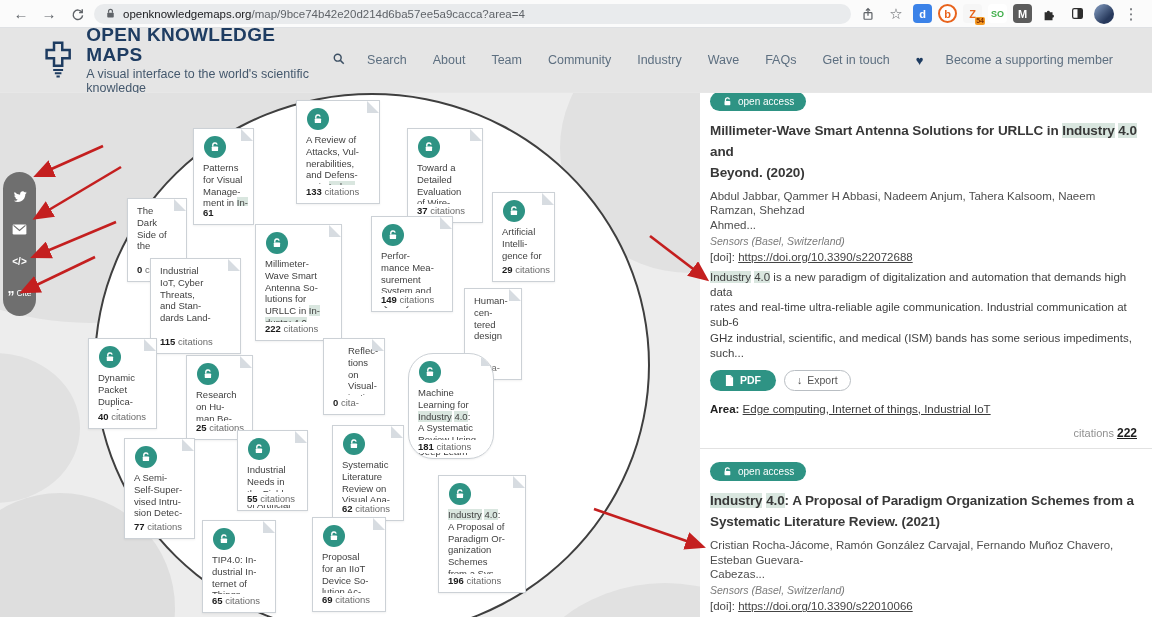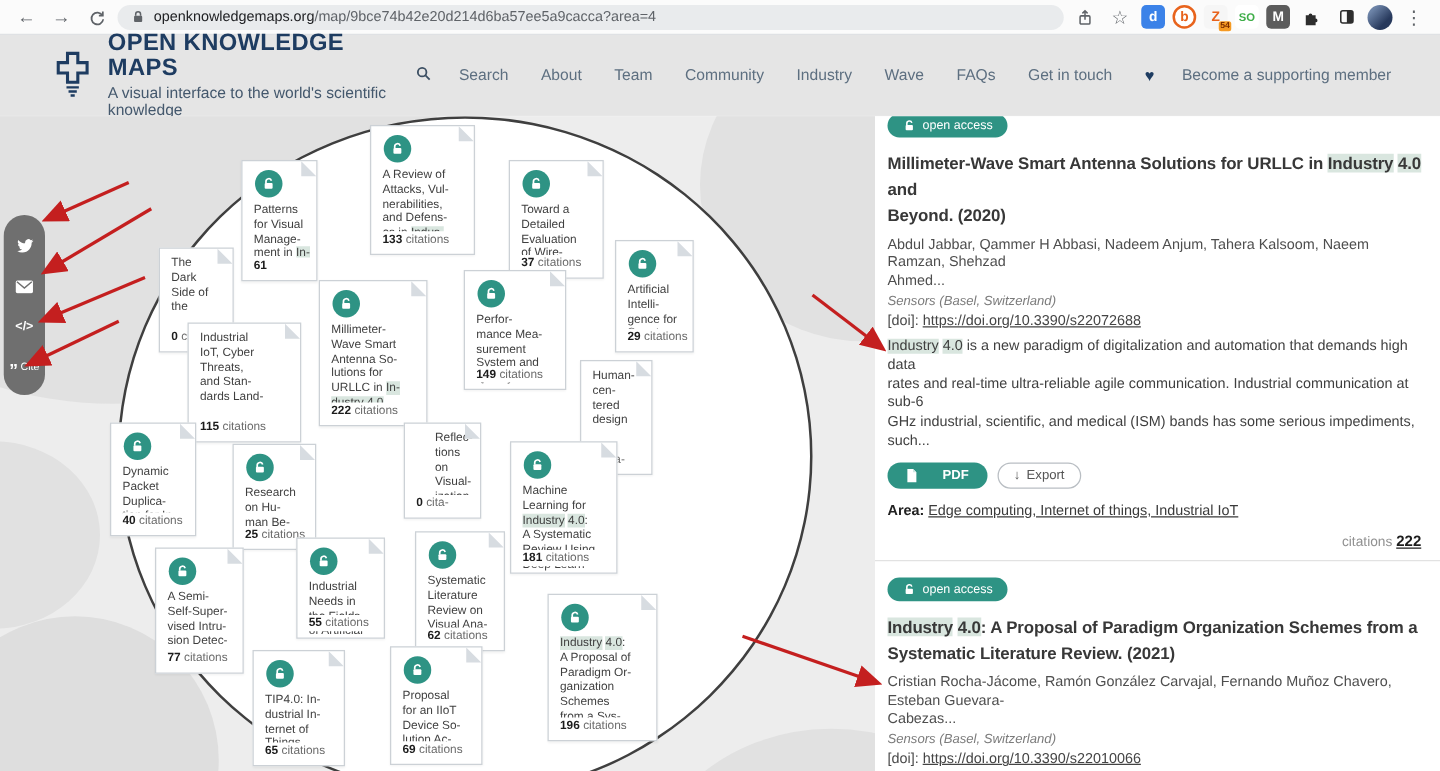--- a/index.html
+++ b/index.html
@@ -65,21 +65,21 @@
   .clip-badge .oa-badge{margin-top:-11px;}
   .paper2 .oa-badge{margin-top:13px;}
   .p-title{font-size:13.5px;font-weight:bold;color:#383838;line-height:1.55;margin:10px 0 0;
     white-space:pre-line;letter-spacing:-.1px;}
   .p-authors{font-size:11.5px;color:#4e4e4e;line-height:1.25;margin:5px 0 0;white-space:pre-line;}
   .p-journal{font-size:10.5px;font-style:italic;color:#7b7b7b;margin:3px 0 0;}
   .p-doi{font-size:11.5px;color:#4a4a4a;margin:4px 0 0;}
   .doi-link{color:#444;text-decoration:underline;cursor:pointer;}
   .p-abs{font-size:11.5px;color:#3f3f3f;line-height:1.32;margin:7px 0 0;white-space:pre-line;}
   .p-actions{display:flex;gap:8px;margin-top:9px;}
-  .btn-pdf{display:flex;align-items:center;gap:20px;background:#2e9384;color:#fff;border:none;
+  .btn-pdf{display:flex;align-items:center;gap:6px;background:#2e9384;color:#fff;border:none;
     border-radius:12px;height:21px;padding:0 15px;font-size:10.5px;font-weight:bold;cursor:pointer;
     font-family:inherit;}
   .btn-export{display:flex;align-items:center;gap:5px;background:#fff;color:#555;
     border:1px solid #b9bec3;border-radius:12px;height:21px;padding:0 12px;font-size:10.5px;
     cursor:pointer;font-family:inherit;}
   .p-area{font-size:11.5px;color:#222;margin-top:12px;}
   .area-link{color:#3a3a3a;text-decoration:underline;cursor:pointer;}
   .p-cit{text-align:right;font-size:11px;color:#919191;margin:5px 0 0;}
   .cit-num{font-size:12px;font-weight:bold;color:#1d1d1d;text-decoration:underline;cursor:pointer;}
 </style>
@@ -331,21 +331,21 @@
         <div class="mc-cit"><b>25</b> <span>citations</span></div>
       </div>
       <div class="map-card" style="left: 323px; top: 245px; width: 62px; height: 77px; padding-left: 24px;">
         <i class="mc-fold"></i>
         <div class="mc-title"><span>Reflec-
 tions on
 Visual-
 ization</span></div>
         <div class="mc-cit"><b>0</b> <span>cita-</span></div>
       </div>
-      <div class="map-card" style="left: 408px; top: 260px; width: 86px; height: 106px;">
+      <div class="map-card" style="left: 408px; top: 260px; width: 86px; height: 106px; border-radius: 25px;">
         <i class="mc-fold"></i>
         <div class="mc-badge">
           <svg width="12" height="12" viewBox="0 0 14 14">
             <path d="M4.4 6.5V5a2.6 2.6 0 0 1 5.1-.8" fill="none" stroke="#fff" stroke-width="1.6"></path>
             <rect x="3.2" y="6.3" width="7.4" height="5.4" rx="1" fill="#fff"></rect>
           </svg>
         </div>
         <div class="mc-title"><span>Machine
 Learning for
 </span><span class="hl">Industry</span><span> </span><span class="hl">4.0</span><span>:

